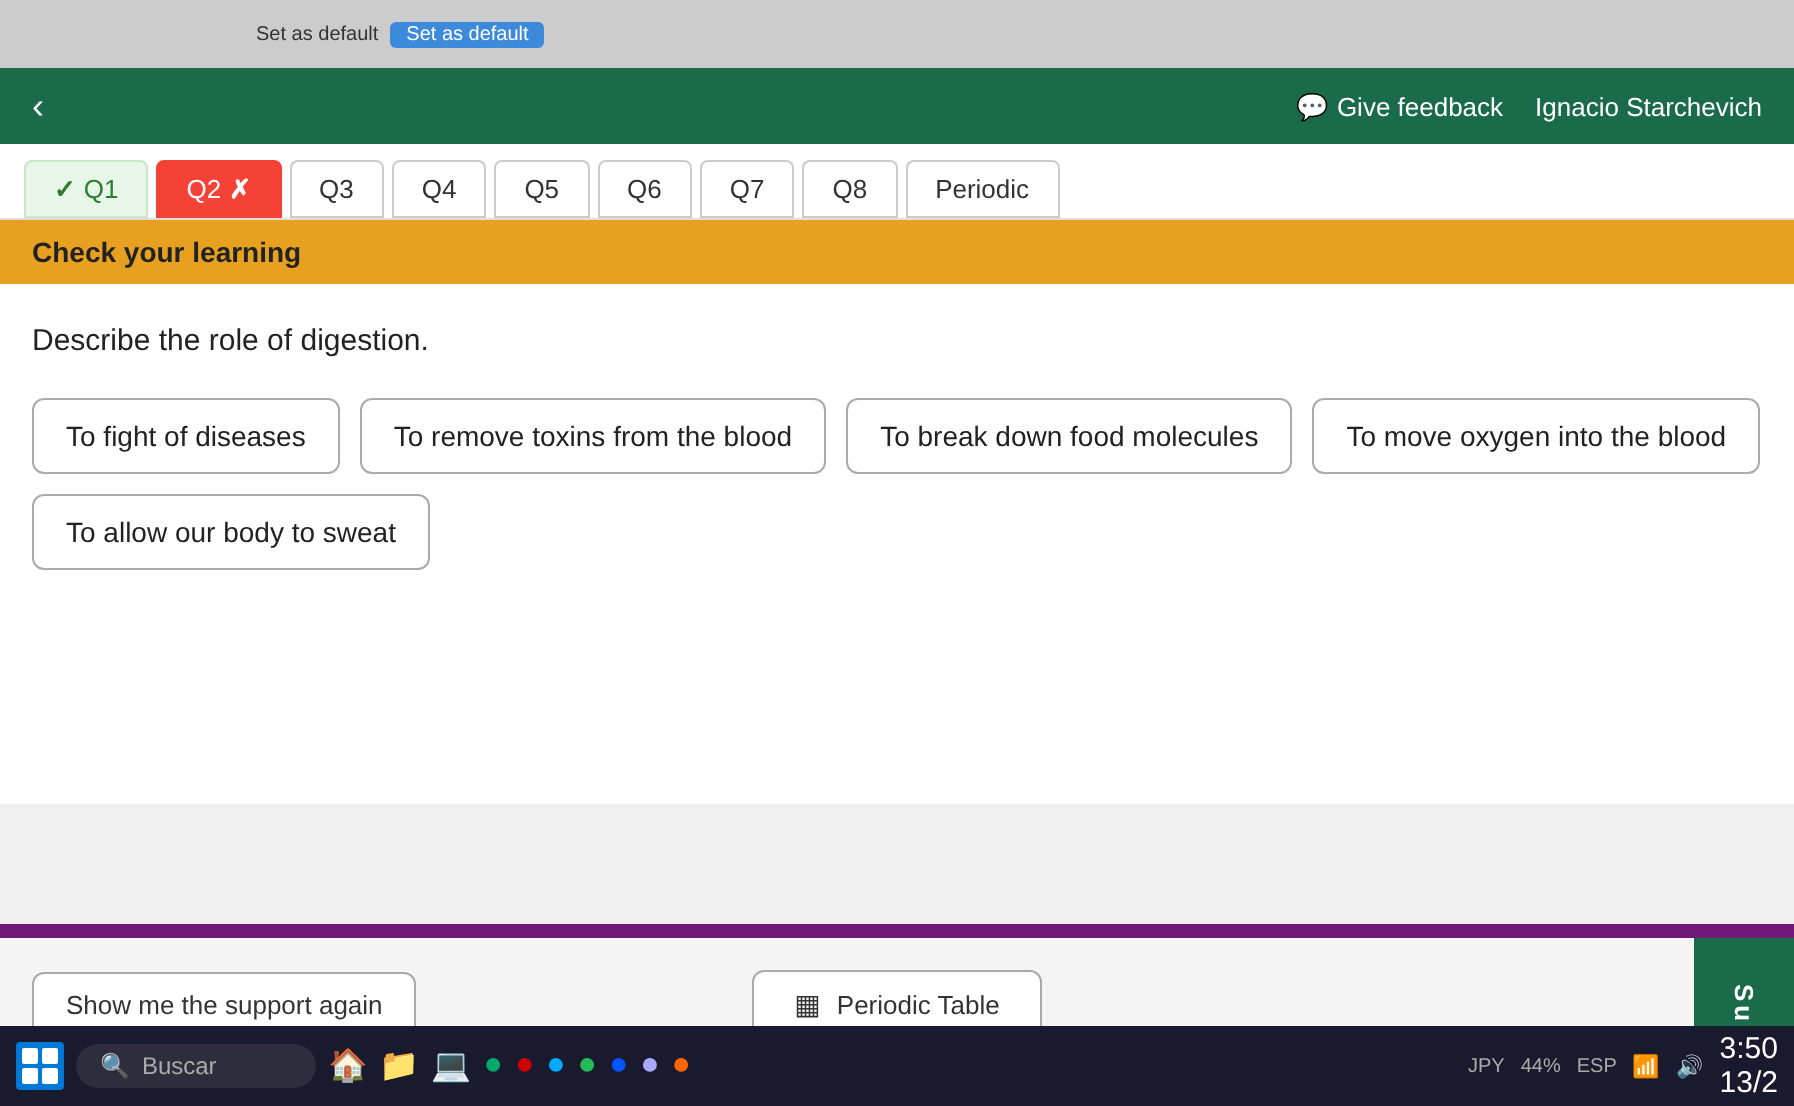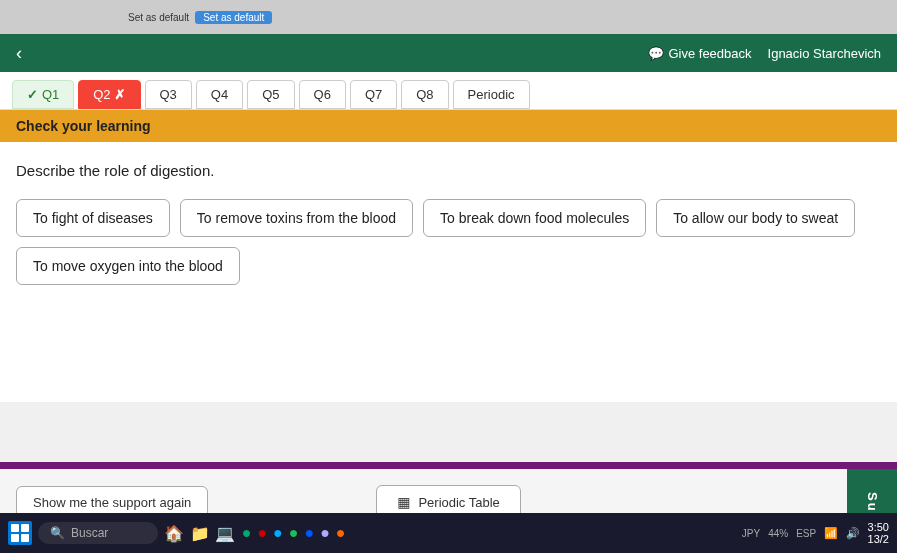--- a/index.html
+++ b/index.html
@@ -218,21 +218,21 @@
     .taskbar-icons {
       display: flex;
       align-items: center;
       gap: 8px;
       margin-left: auto;
       color: #ddd;
       font-size: 11px;
     }
     .taskbar-time {
       color: white;
-      font-size: 11px;
+      font-size: 15px;
       text-align: right;
     }
 
     .checkmark { color: #2e7d32; font-weight: bold; }
     .xmark { color: white; font-weight: bold; }
     .grid-icon { font-size: 14px; }
   </style>
 </head>
 <body>
 
@@ -287,22 +287,22 @@
 <div class="section-header">
   <span>Check your learning</span>
 </div>
 
 <div class="content-area">
   <p class="question-text">Describe the role of digestion.</p>
   <div class="answer-options">
     <button class="answer-btn">To fight of diseases</button>
     <button class="answer-btn">To remove toxins from the blood</button>
     <button class="answer-btn">To break down food molecules</button>
+    <button class="answer-btn">To move oxygen into the blood</button>
     <button class="answer-btn">To allow our body to sweat</button>
-    <button class="answer-btn">To move oxygen into the blood</button>
   </div>
 </div>
 
 <div class="bottom-area">
   <button class="support-btn">Show me the support again</button>
   <button class="periodic-btn">
     <span class="grid-icon">▦</span>
     <span>Periodic Table</span>
   </button>
   <div class="submit-btn">Su</div>

